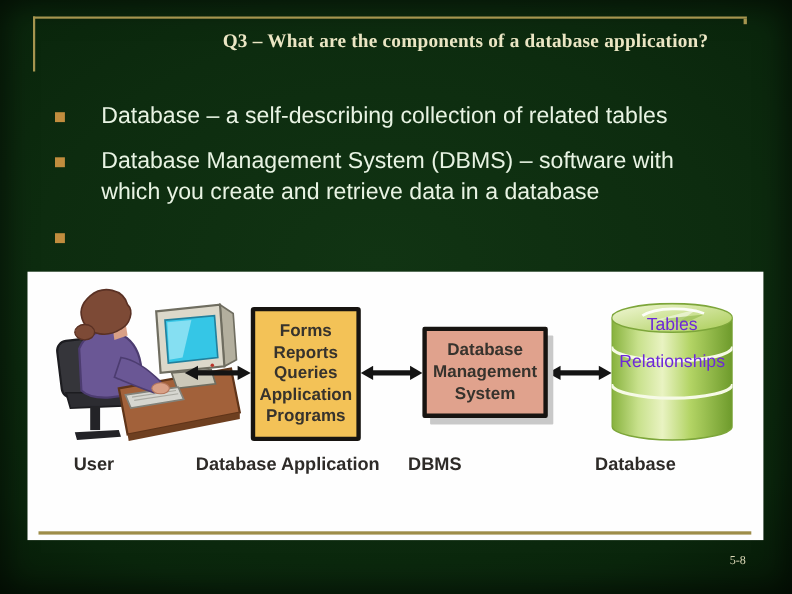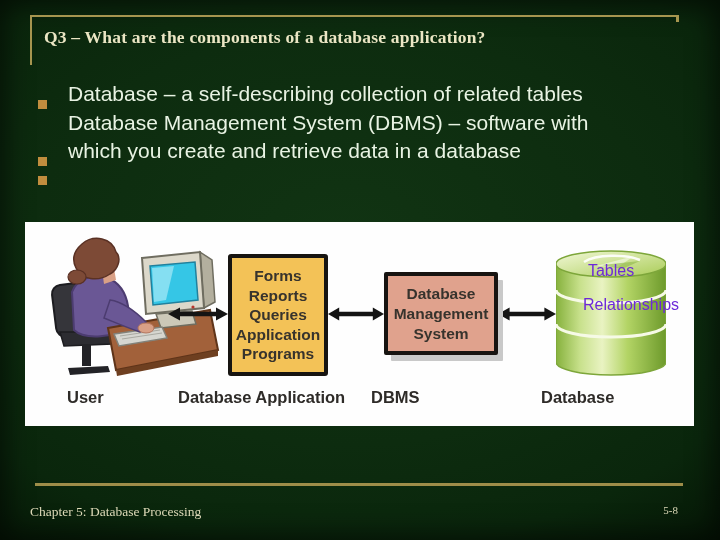--- a/index.html
+++ b/index.html
@@ -11,31 +11,31 @@
   }
   
   .title-frame{
     position:absolute;left:30px;top:15px;width:647px;height:48px;
     border-top:2px solid #a6954f;border-left:2px solid #a6954f;
   }
   .title-frame::after{content:"";position:absolute;right:0;top:0;width:3px;height:5px;background:#a6954f;}
   .title{
     position:absolute;left:12px;top:10px;width:600px;
     font-family:"Liberation Serif", serif;font-weight:bold;font-size:17.5px;
-    color:#ebe6c4;letter-spacing:0.2px;white-space:pre;
+    color:#ebe6c4;letter-spacing:0.2px;white-space:pre;text-align:right;
   }
   
   .bullets{position:absolute;left:37px;top:80px;width:650px;margin:0;padding:0;list-style:none;}
-  .bullets li{display:flex;align-items:flex-end;margin:0;padding:0;}
+  .bullets li{display:flex;align-items:flex-start;margin:12px;padding:0;gap:12px;}
   .sq{width:9px;height:9px;background:#c18d3e;margin:10px 21px 0 1px;flex:0 0 auto;}
   .btxt{
     font-size:21px;line-height:28.5px;color:#e8f3e3;white-space:pre;
   }
   
-  .panel{position:absolute;left:25px;top:222px;width:669px;height:204px;background:#fefefe;text-decoration:underline;}
+  .panel{position:absolute;left:25px;top:247px;width:669px;height:244px;background:#fefefe;text-decoration:underline;}
   .panel .abs{position:absolute;}
   .user-fig{left:25px;top:6px;width:170px;height:158px;}
   .arrow{height:14px;top:85px;}
   .arrow svg{display:block;width:100%;height:100%;}
   .arrow1{left:143px;width:60px;}
   .arrow2{left:303px;width:56px;}
   .arrow3{left:473px;width:58px;}
   .appbox{
     left:203px;top:32px;width:100px;height:122px;box-sizing:border-box;
     background:#f3c257;border:4px solid #171411;border-radius:3px;
@@ -47,21 +47,21 @@
     box-shadow:6px 7px 0 -1px #c9c9c9;
     display:flex;align-items:center;justify-content:center;
   }
   .boxtext{
     font-size:15.5px;font-weight:600;color:#37332d;text-align:center;
     line-height:19.5px;white-space:pre-line;
   }
   .dbmsbox .boxtext{line-height:20px;}
   .cyl{left:531px;top:28px;width:110px;height:126px;}
   .cyl-label{left:531px;width:110px;text-align:center;font-size:16px;font-weight:500;color:#6d28d9;}
-  .cyl-tables{top:40px;} .cyl-rel{top:74px;padding-left:20px;} .cyl-meta{top:111px;}
+  .cyl-tables{top:40px;} .cyl-rel{top:74px;} .cyl-meta{top:111px;}
   .dlabel{top:166px;font-weight:bold;font-size:16.5px;color:#2e2b28;}
   .dlabel-user{left:42px;width:160px;}
   .dlabel-app{left:153px;width:200px;}
   .dlabel-dbms{left:346px;width:140px;}
   .dlabel-db{left:516px;width:140px;}
   
   .footer-line{position:absolute;left:35px;top:483px;width:648px;height:3px;background:#9e8d49;}
   .footer-left{
     position:absolute;left:30px;top:504px;font-family:"Liberation Serif", serif;
     font-size:13.5px;color:#ddd9b8;
@@ -191,16 +191,15 @@
     <div class="abs cyl-label cyl-tables">Tables</div>
     <div class="abs cyl-label cyl-rel">Relationships</div>
 
     <div class="abs dlabel dlabel-user">User</div>
     <div class="abs dlabel dlabel-app">Database Application</div>
     <div class="abs dlabel dlabel-dbms">DBMS</div>
     <div class="abs dlabel dlabel-db">Database</div>
   </div>
 
   <div class="footer-line"></div>
-  <div class="footer-left">Chapter 5: Database Processing</div>
   <div class="footer-right">5-8</div>
 
 </div>
 
 </body></html>

